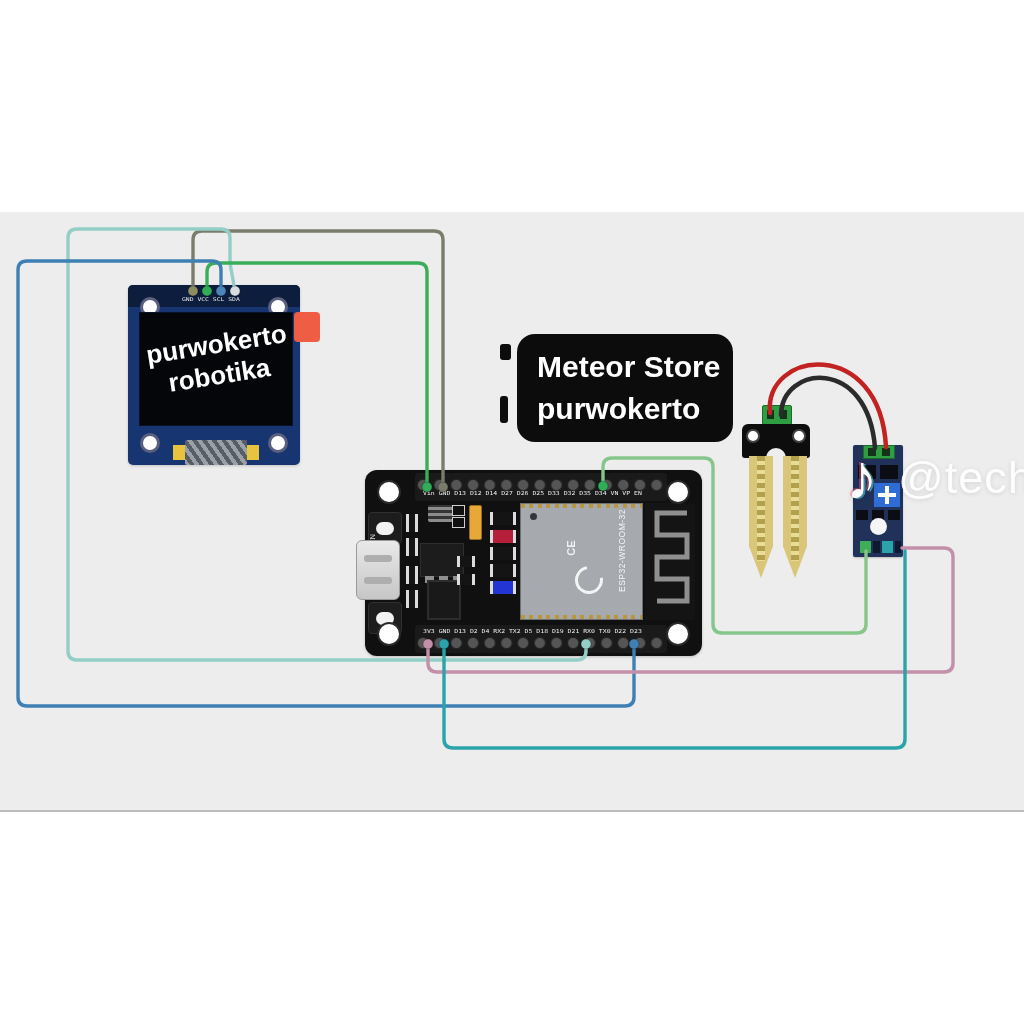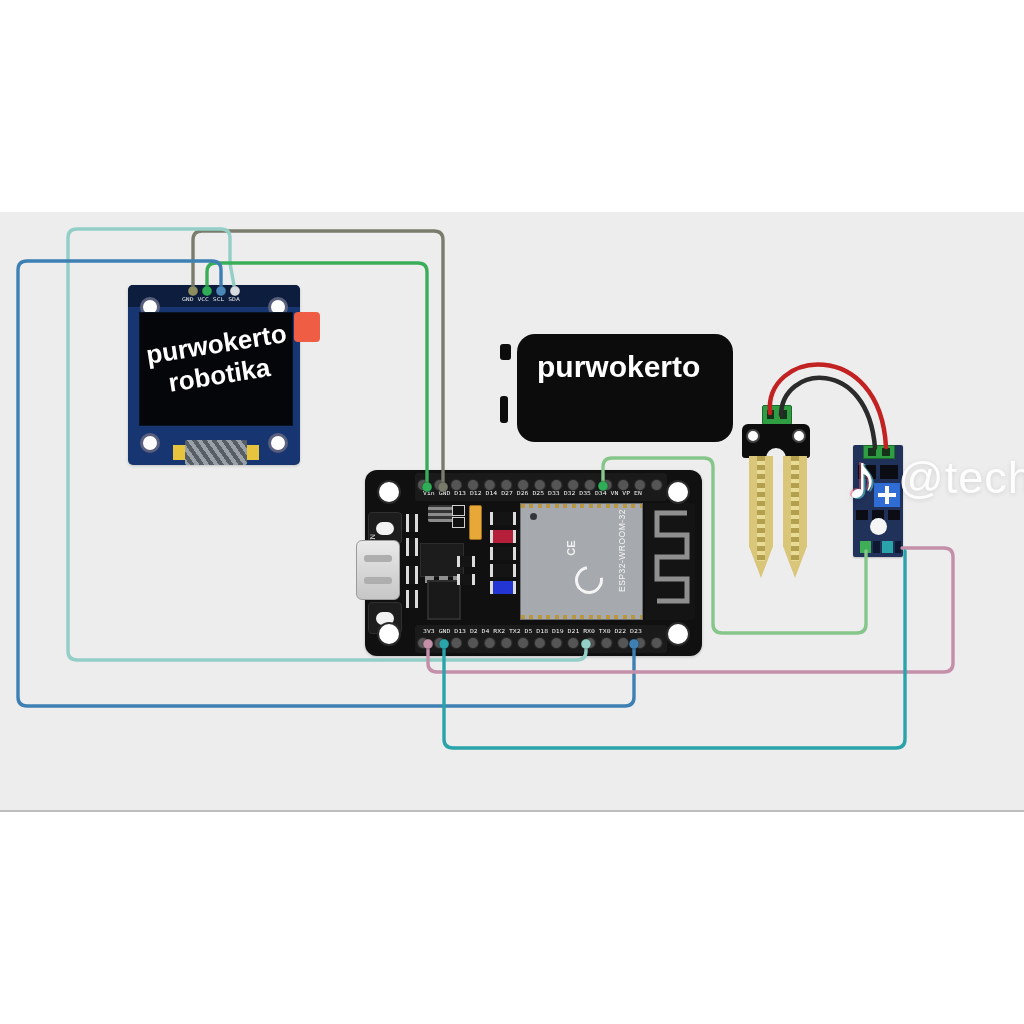--- a/index.html
+++ b/index.html
@@ -275,17 +275,18 @@
     <circle cx="428" cy="644" r="5" fill="#c48fa9"></circle>
     <circle cx="444" cy="644" r="5" fill="#2aa3ab"></circle>
     <circle cx="586" cy="644" r="5" fill="#93cec7"></circle>
     <circle cx="634" cy="644" r="5" fill="#3e80b4"></circle>
   </g>
 </svg>
 
 <div class="abs" id="frag1"></div>
 <div class="abs" id="frag2"></div>
 <div class="abs" id="sticker">
+  <div>Meteor Store</div>
   <div>purwokerto</div>
 </div>
 
 <div class="abs" id="tiktok-note">♪</div>
 <div class="abs" id="tiktok-handle">@techn</div>
 
 </body></html>

